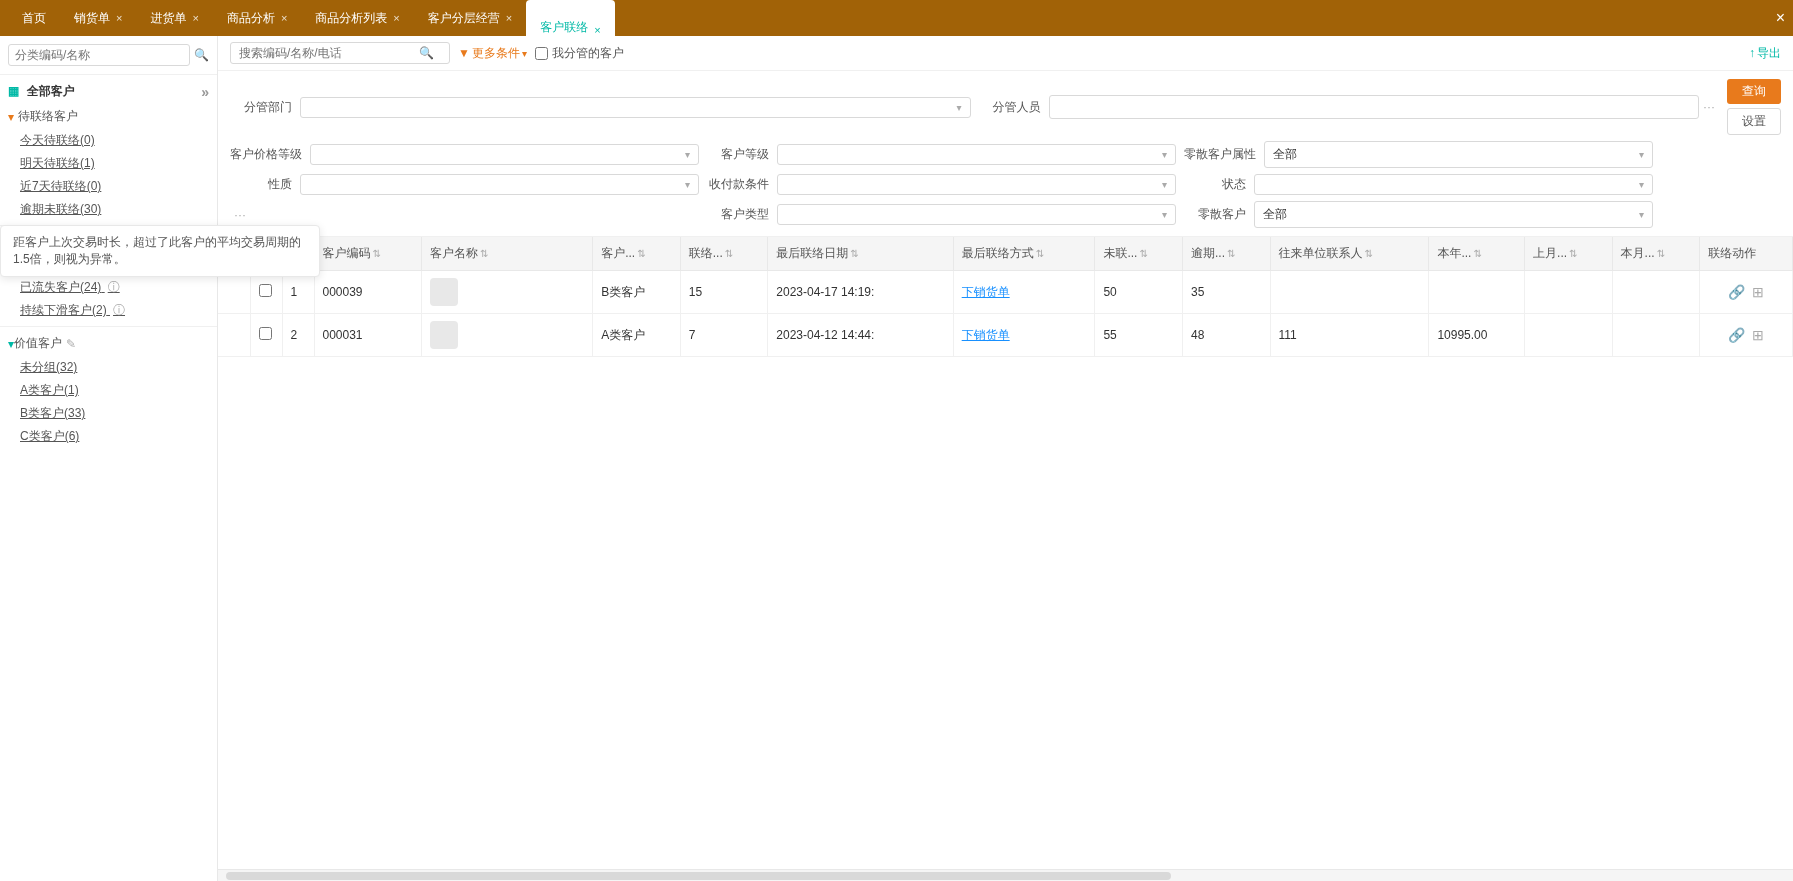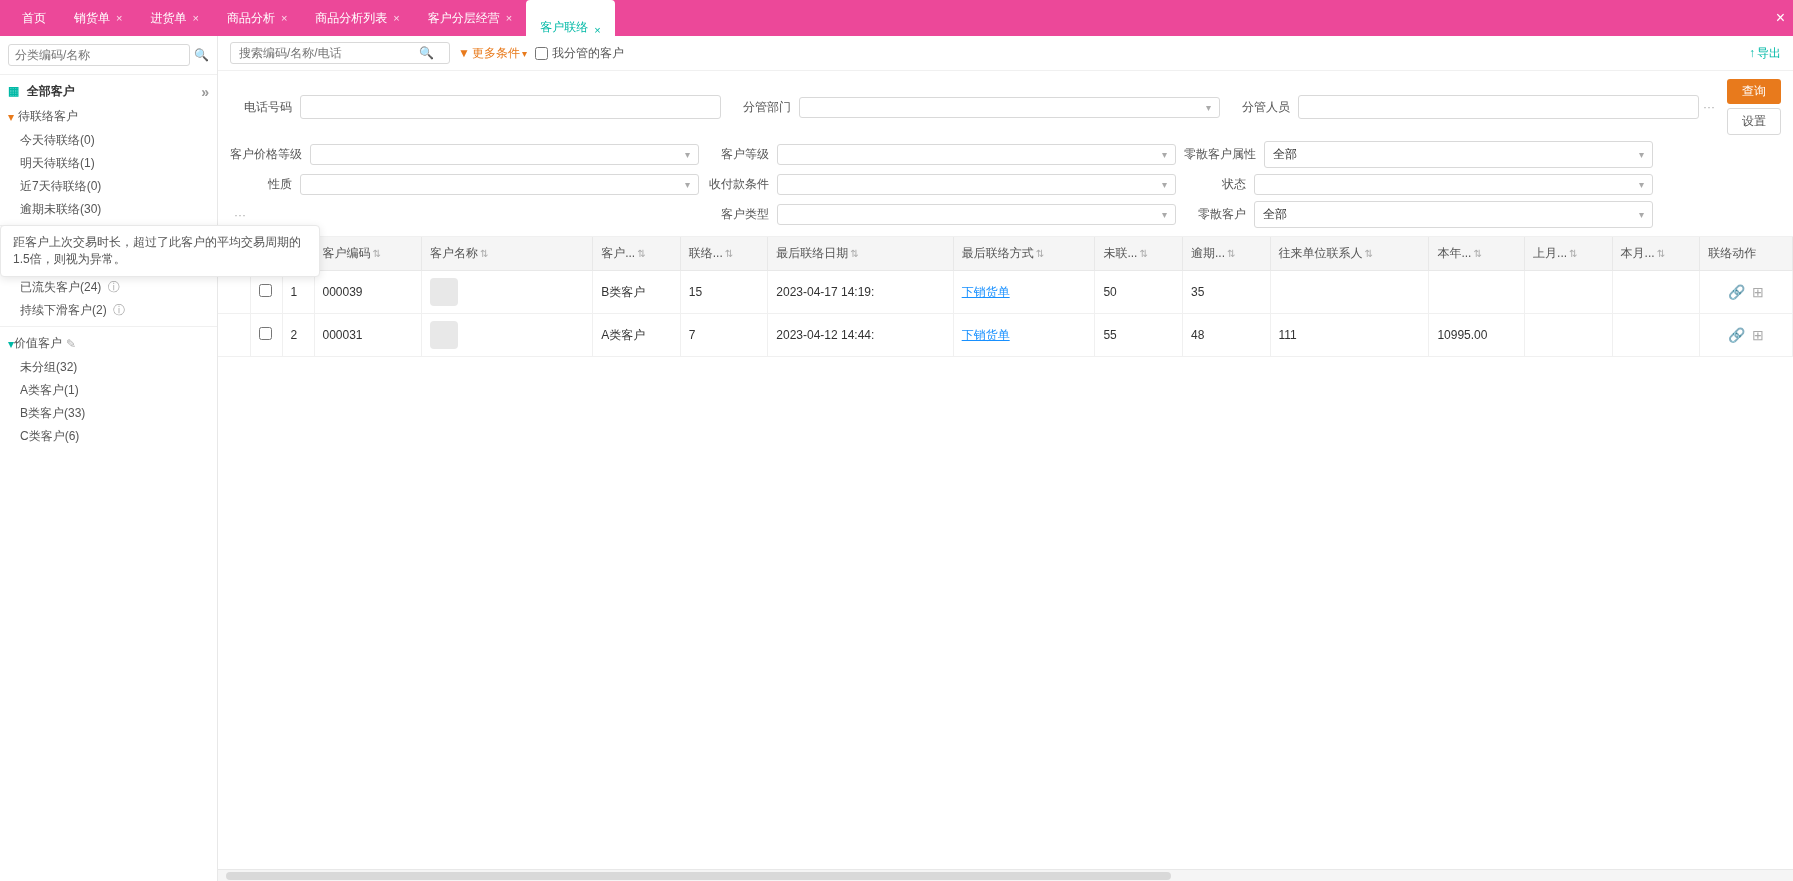--- a/index.html
+++ b/index.html
@@ -1,21 +1,21 @@
 <!DOCTYPE html>
 <html><head>
   <meta charset="utf-8">
   <style>
     * { box-sizing: border-box; margin: 0; padding: 0; font-family: 'Microsoft YaHei', Arial, sans-serif; font-size: 12px; }
     body { background: #f0f2f5; overflow: hidden; width: 1793px; height: 881px; }
 
     
     .top-nav {
       display: flex; align-items: center;
-      background: #ec4899;
+      background: #a16207;
       height: 36px; padding: 0 8px;
       position: relative;
     }
     .top-nav .nav-item {
       color: #fff; padding: 0 14px; height: 36px; display: flex; align-items: center;
       cursor: pointer; font-size: 13px; white-space: nowrap;
     }
     .top-nav .nav-item.active {
       background: #fff; color: #00b9a6; border-radius: 4px 4px 0 0; align-items: flex-end;
     }
@@ -56,21 +56,21 @@
     .sidebar-title .title-icon { color: #00b9a6; margin-right: 4px; }
     .sidebar-title .collapse-btn { color: #999; cursor: pointer; font-size: 14px; }
 
     .sidebar-group-label {
       display: flex; align-items: center; padding: 4px 8px;
       color: #555; cursor: pointer;
     }
     .sidebar-group-label .arrow { margin-right: 4px; color: #e87a1c; }
 
     .sidebar-item {
-      padding: 3px 8px 3px 20px; color: #555; cursor: pointer;
+      padding: 3px 8px 3px 20px; color: #555; cursor: pointer; text-decoration: underline;
     }
     .sidebar-item.active {
       background: #fff3ec; color: #e87a1c; border-right: 3px solid #e87a1c;
     }
 
     .sidebar-divider { height: 1px; background: #f0f0f0; margin: 4px 0; }
 
     .sidebar-group2-label {
       display: flex; align-items: center; padding: 4px 8px;
       color: #555; cursor: pointer;
@@ -348,24 +348,20 @@
       <span class="export-btn">
         <span>↑</span>
         <span>导出</span>
       </span>
     </div>
 
     <div class="filter-form">
 
       <div class="filter-row">
         <div class="filter-field">
-          <label>电话号码</label>
-          <input class="field-input" type="text" style="">
-        </div>
-        <div class="filter-field">
           <label>分管部门</label>
           <div class="select-wrap">
             <span></span>
             <span class="arrow-down">▾</span>
           </div>
         </div>
         <div class="filter-field">
           <label>分管人员</label>
           <input class="field-input" type="text" style="">
           <span class="dots">···</span>

